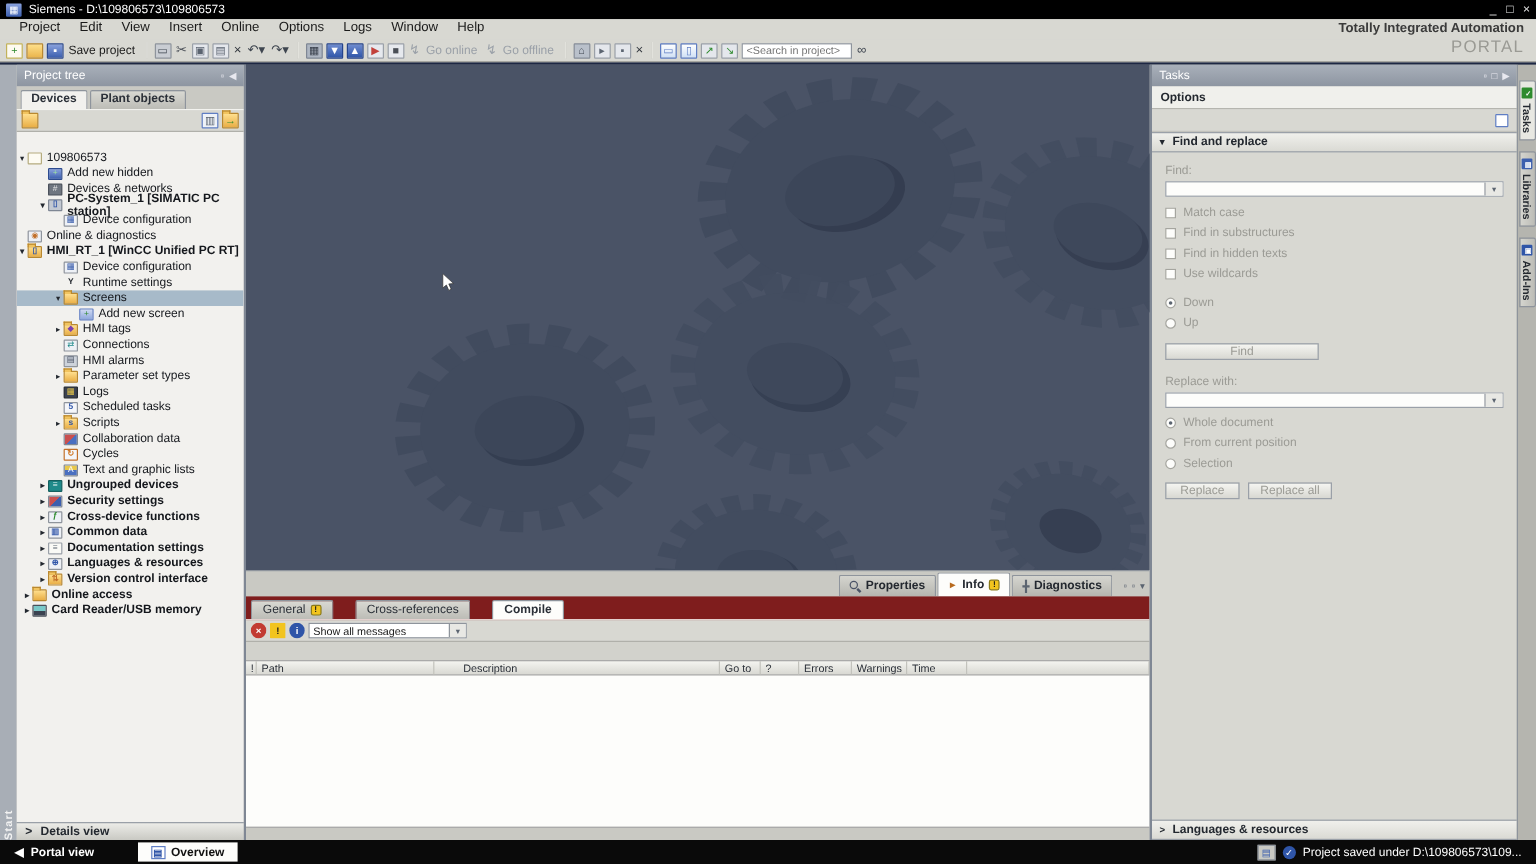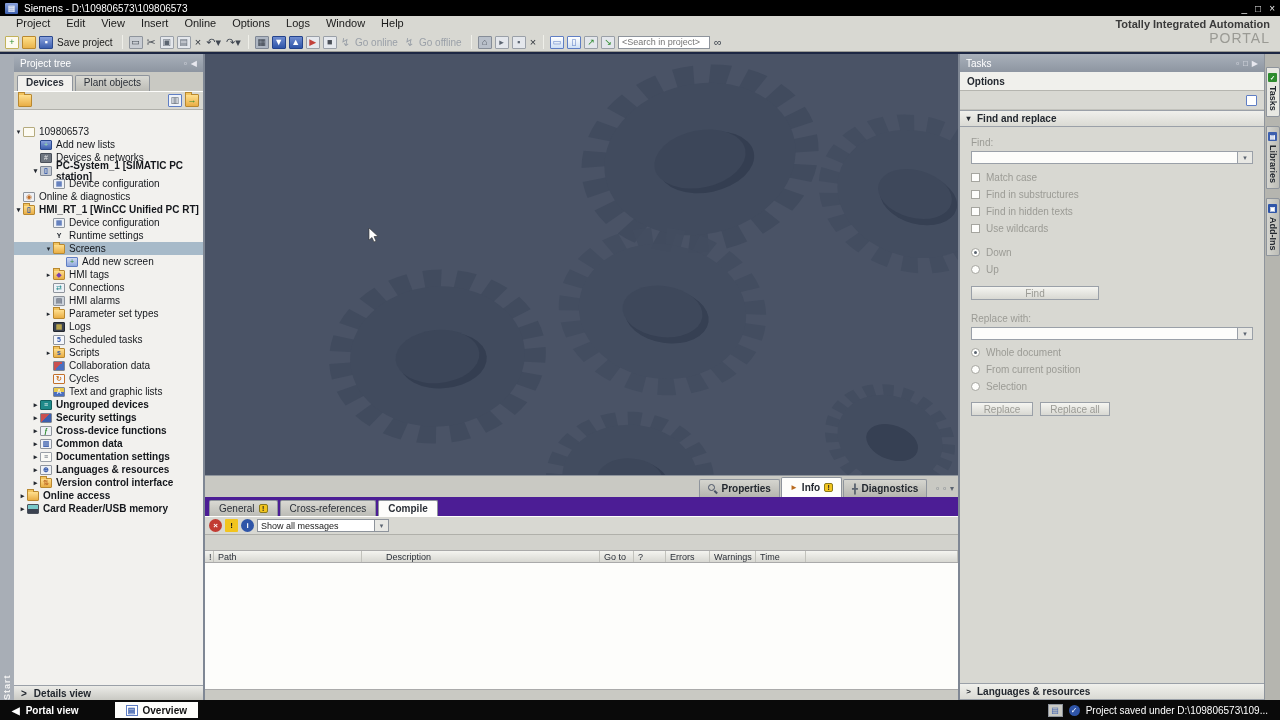--- a/index.html
+++ b/index.html
@@ -43,21 +43,21 @@
 
   
   .ptree { width:191px; flex:none; background:#c9c9c3; display:flex; flex-direction:column;
            border-right:2px solid #7f8794; }
   .panel-header { height:18px; background:linear-gradient(#a9b0ba,#8d95a1); color:#fff; font-size:10px;
                   display:flex; align-items:center; padding:0 6px; flex:none; gap:4px; }
   .ph-chips { margin-left:auto; display:flex; gap:4px; align-items:center; font-size:8px; color:#e8e8ef; }
   .ptree-tabs { height:20px; display:flex; gap:2px; padding:3px 3px 0; background:#c9c9c3;
                 border-bottom:1px solid #fdfdfb; flex:none; }
   .tab { font-size:10px; padding:1px 8px 2px; border:1px solid #8e949c; border-bottom:none;
-         background:linear-gradient(#d9d9d3,#bcbcb6); color:#2b3038; border-radius:2px 2px 0 0; }
+         background:linear-gradient(#d9d9d3,#bcbcb6); color:#2b3038; border-radius:2px 2px 0 0;font-weight:bold; }
   .tab.active { background:#f2f1ee; font-weight:bold; }
   .ptree-toolbar { height:18px; background:#d8d8d2; display:flex; align-items:center; gap:3px;
                    padding:0 4px; border-bottom:1px solid #b0b0aa; flex:none; }
   .tree { flex:1; background:#f2f1ee; overflow:hidden; padding-top:15px; }
   .row { height:13px; display:flex; align-items:center; font-size:10px; color:#14171c; padding-right:2px; }
   .row.bold { font-weight:bold; }
   .row.selected { background:#a7bac9; }
   .arrow { width:9px; font-size:7px; color:#23282f; text-align:center; flex:none; }
   .ticon { width:12px; height:10px; margin-right:4px; display:inline-flex; align-items:center;
            justify-content:center; font-size:7px; line-height:1; border:1px solid transparent;
@@ -85,21 +85,21 @@
   .mag::before { content:""; position:absolute; left:0; top:0; width:5px; height:5px;
                  border:1.5px solid #4a5366; border-radius:50%; }
   .mag::after { content:""; position:absolute; left:6px; top:6.5px; width:3.5px; height:1.5px;
                 background:#4a5366; transform:rotate(45deg); }
   .badge { width:9px; height:9px; background:#f2c41e; border:1px solid #8a7a1a; border-radius:2px;
            font-size:7px; font-weight:bold; color:#1a1a1a; display:inline-flex; align-items:center;
            justify-content:center; }
   .insp-corner { display:flex; gap:4px; align-items:center; margin-left:8px; height:18px;
                  font-size:8px; color:#5b6470; }
   .inspector { flex:1; background:#c6c6c0; display:flex; flex-direction:column; min-height:0; }
-  .subtabs { height:20px; display:flex; gap:2px; padding:3px 4px 0; background:#4c1d95;
+  .subtabs { height:20px; display:flex; gap:18px; padding:3px 4px 0; background:#7f1d1d;
              border-bottom:1px solid #fdfdfb; flex:none; }
   .stab { font-size:10px; padding:1px 9px 2px; border:1px solid #8e949c; border-bottom:none;
           background:linear-gradient(#d9d9d3,#bcbcb6); color:#2b3038; display:flex; gap:4px;
           align-items:center; border-radius:2px 2px 0 0; }
   .stab.active { background:#fdfdfb; font-weight:bold; }
   .msgbar { height:18px; background:#d8d8d2; display:flex; align-items:center; gap:3px; padding:0 4px;
             border-bottom:1px solid #b0b0aa; flex:none; }
   .round { border-radius:50% !important; }
   .filter { width:132px; height:13px; background:#fff; border:1px solid #8e949c; font-size:9px;
             color:#1a1a1a; display:flex; align-items:center; padding-left:3px; }
@@ -264,21 +264,21 @@
         </div>
       <div class="tree" id="tree">
           <div class="row" style="padding-left: 0;">
             <span class="arrow">▾</span>
             <span class="ticon" style="background: rgb(253, 251, 242); border-color: rgb(181, 171, 126);"></span>
             <span>109806573</span>
           </div>
           <div class="row" style="padding-left: 17px;">
             <span class="arrow"></span>
             <span class="ticon" style="background: linear-gradient(rgb(138, 162, 221), rgb(60, 95, 174)); border-color: rgb(44, 74, 143); color: rgb(159, 232, 159);">+</span>
-            <span>Add new lists</span>
+            <span>Add new hidden</span>
           </div>
           <div class="row" style="padding-left: 17px;">
             <span class="arrow"></span>
             <span class="ticon" style="background: rgb(111, 118, 128); border-color: rgb(74, 80, 90); color: rgb(232, 232, 232);">#</span>
             <span>Devices &amp; networks</span>
           </div>
           <div class="row bold" style="padding-left: 17px;">
             <span class="arrow">▾</span>
             <span class="ticon" style="background: rgb(194, 200, 210); border-color: rgb(127, 135, 148); color: rgb(47, 85, 168);">▯</span>
             <span>PC-System_1 [SIMATIC PC station]</span>

